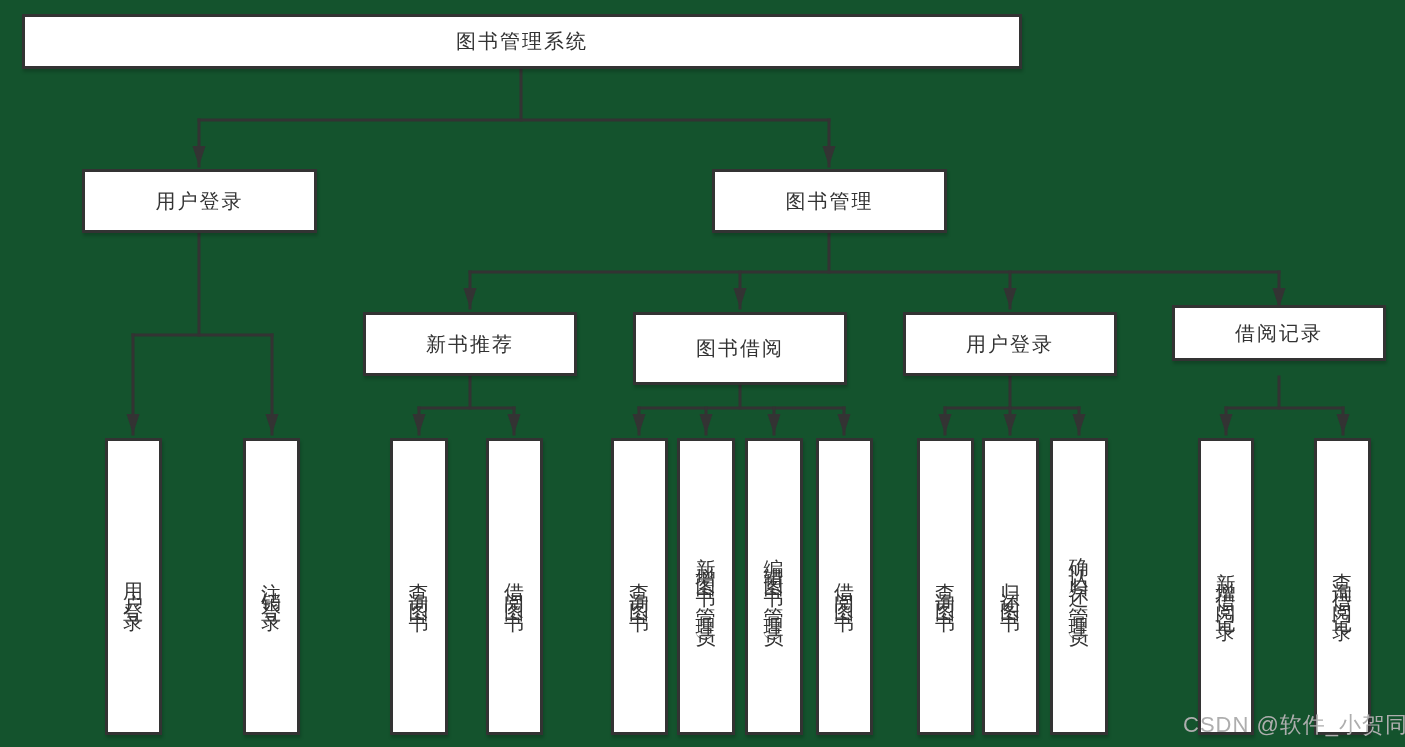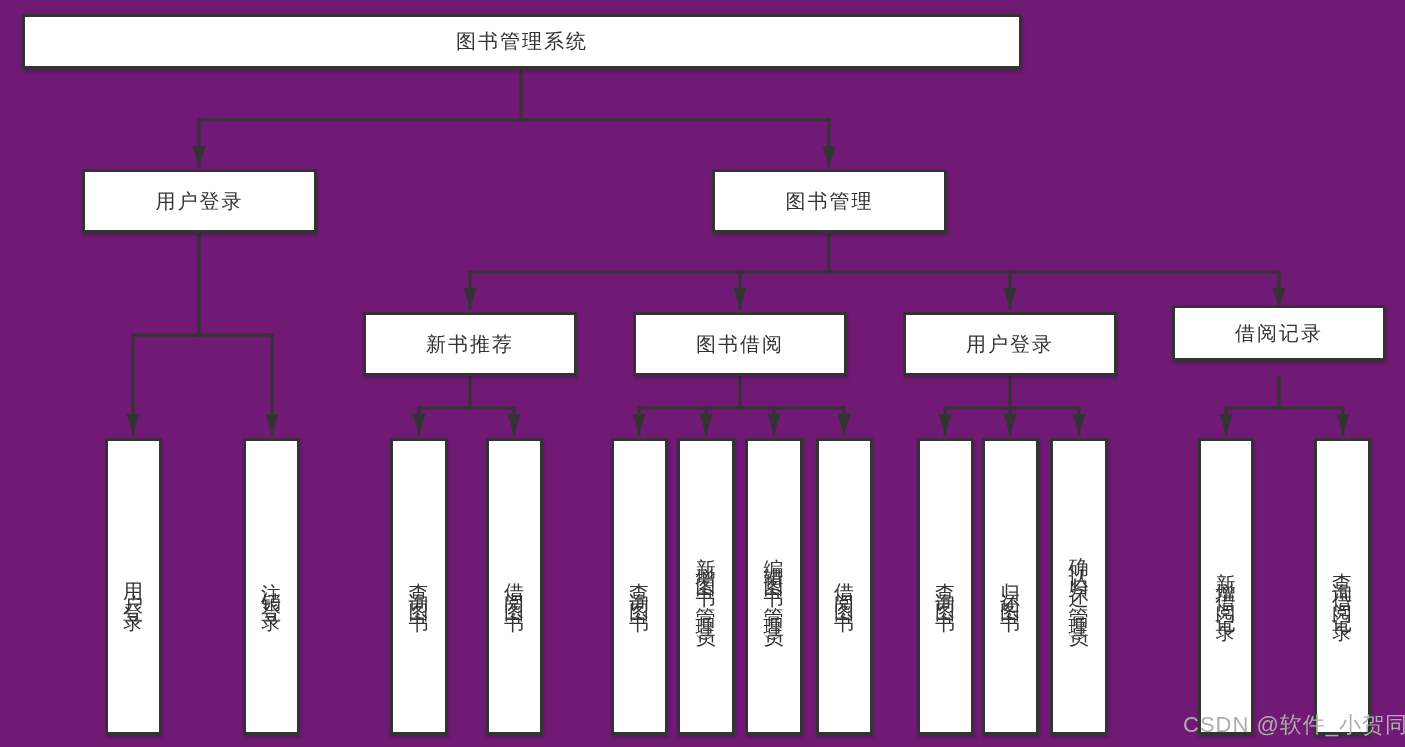--- a/index.html
+++ b/index.html
@@ -4,21 +4,21 @@
 <style>
   html, body {
     margin: 0;
     padding: 0;
     background: #ffffff;
   }
   .canvas {
     position: relative;
     width: 1405px;
     height: 747px;
-    background: #701a75;
+    background: #14532d;
     font-family: "Liberation Sans", "DejaVu Sans", sans-serif;
     overflow: hidden;
   }
   svg.connectors {
     position: absolute;
     left: 0; top: 0;
     width: 1405px;
     height: 747px;
   }
   .box {
@@ -44,21 +44,21 @@
   .vlabel {
     font-size: 20px;
     letter-spacing: 10px;
     line-height: 1;
   }
   
   .root-box   { left: 22px;   top: 14px;  width: 1000px; height: 55px; }
   .l2-a       { left: 82px;   top: 169px; width: 235px;  height: 64px; }
   .l2-b       { left: 712px;  top: 169px; width: 235px;  height: 64px; }
   .l3-a       { left: 363px;  top: 312px; width: 214px;  height: 64px; }
-  .l3-b       { left: 633px;  top: 312px; width: 214px;  height: 64px; }
+  .l3-b       { left: 633px;  top: 312px; width: 214px;  height: 73px; }
   .l3-c       { left: 903px;  top: 312px; width: 214px;  height: 64px; }
   .l3-d       { left: 1172px; top: 305px; width: 214px;  height: 56px; }
   .leaf-1  { left: 105px;  top: 438px; width: 57px; height: 297px; }
   .leaf-2  { left: 243px;  top: 438px; width: 57px; height: 297px; }
   .leaf-3  { left: 390px;  top: 438px; width: 58px; height: 297px; }
   .leaf-4  { left: 486px;  top: 438px; width: 57px; height: 297px; }
   .leaf-5  { left: 611px;  top: 438px; width: 57px; height: 297px; }
   .leaf-6  { left: 677px;  top: 438px; width: 58px; height: 297px; }
   .leaf-7  { left: 745px;  top: 438px; width: 58px; height: 297px; }
   .leaf-8  { left: 816px;  top: 438px; width: 57px; height: 297px; }

